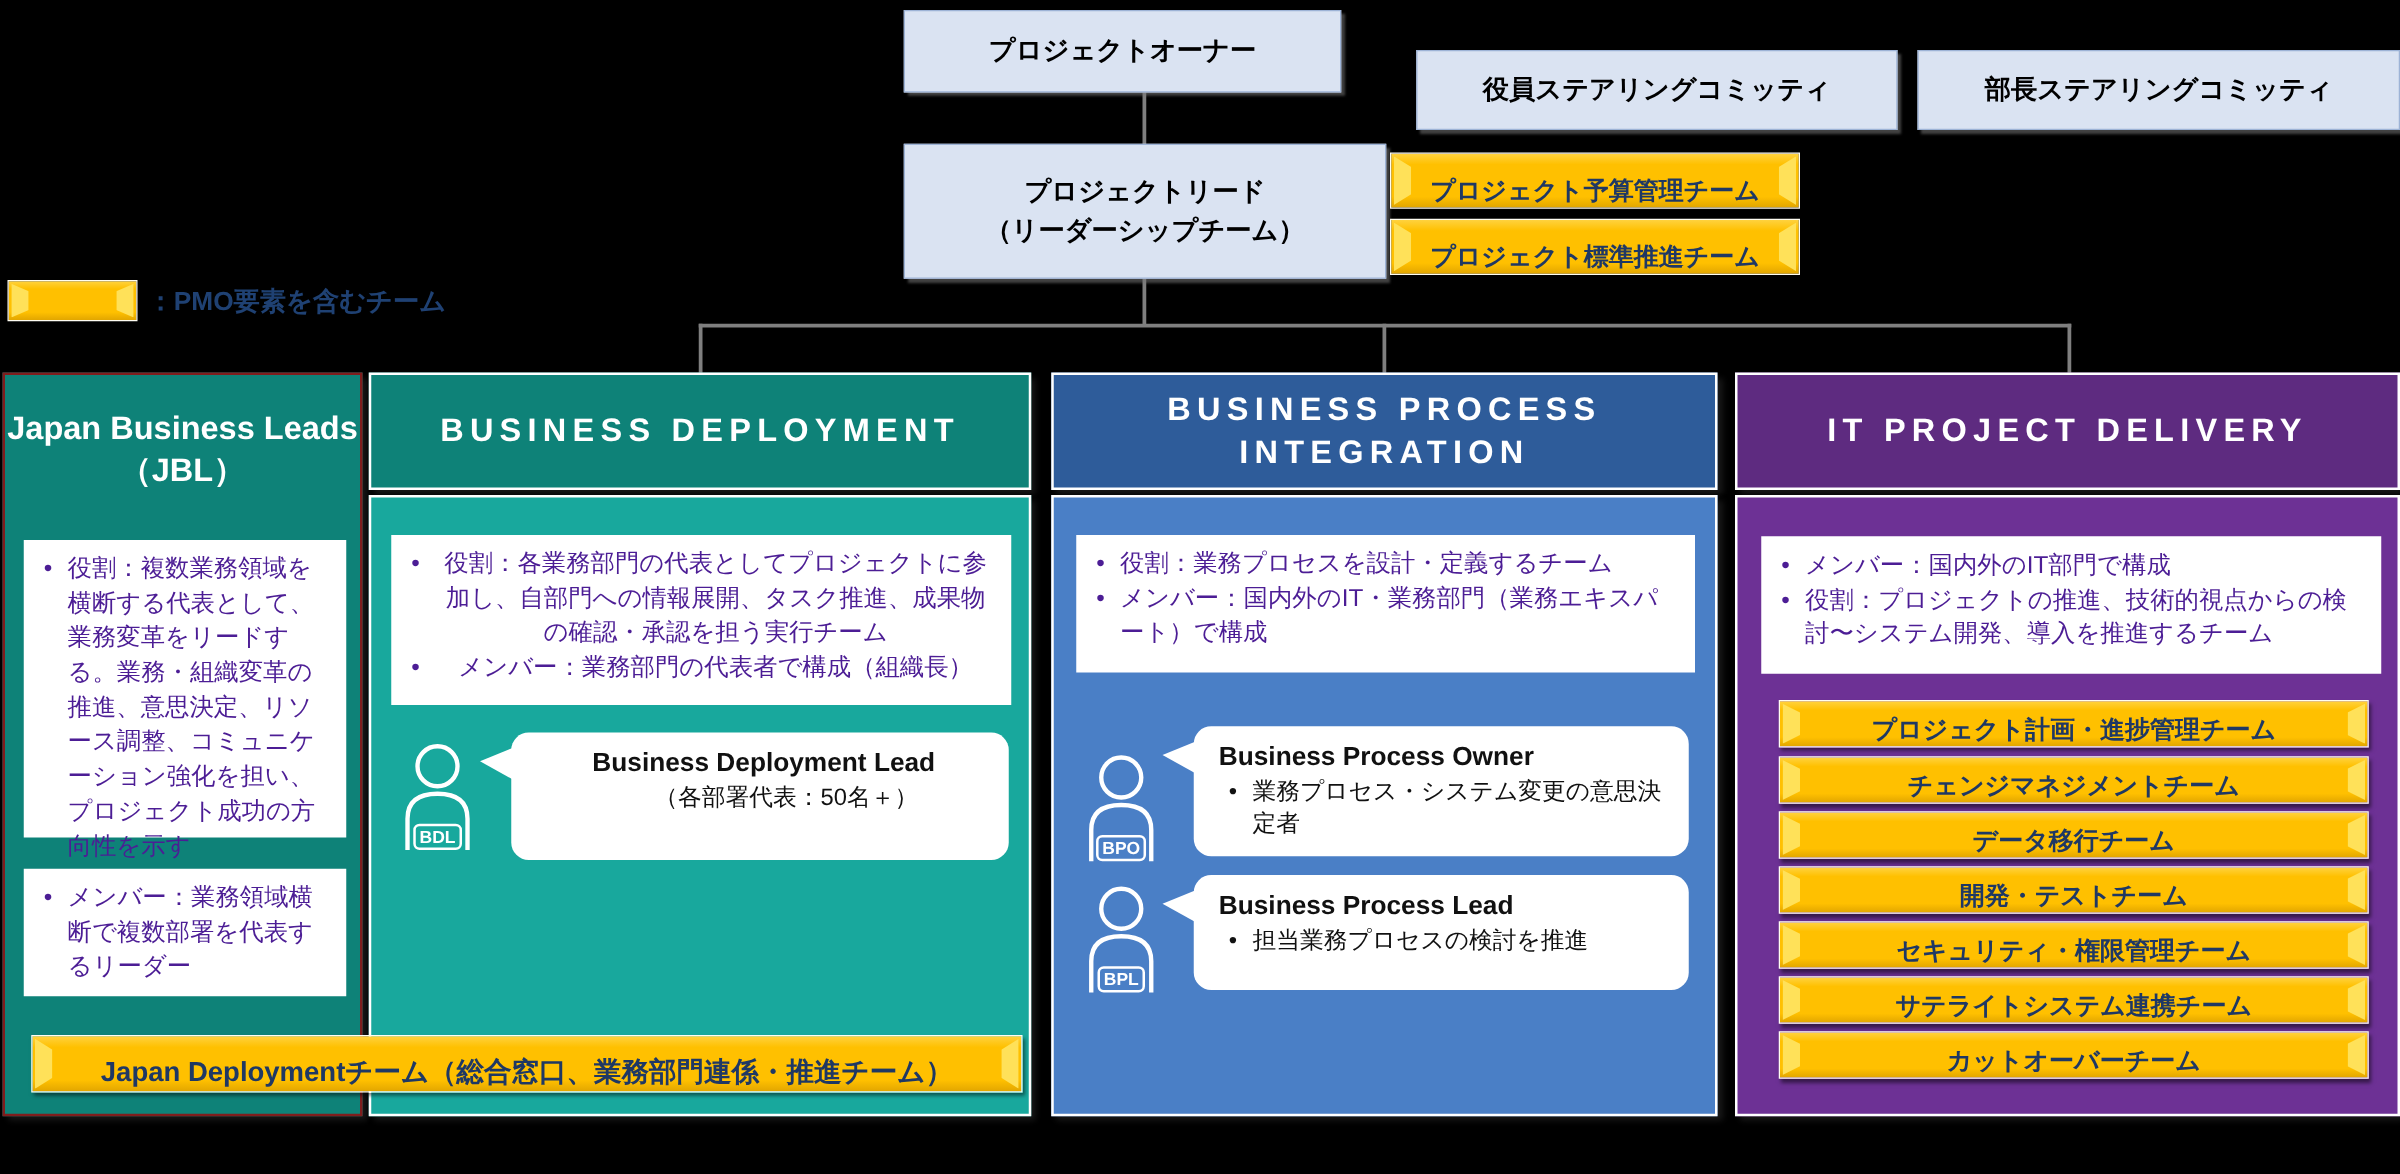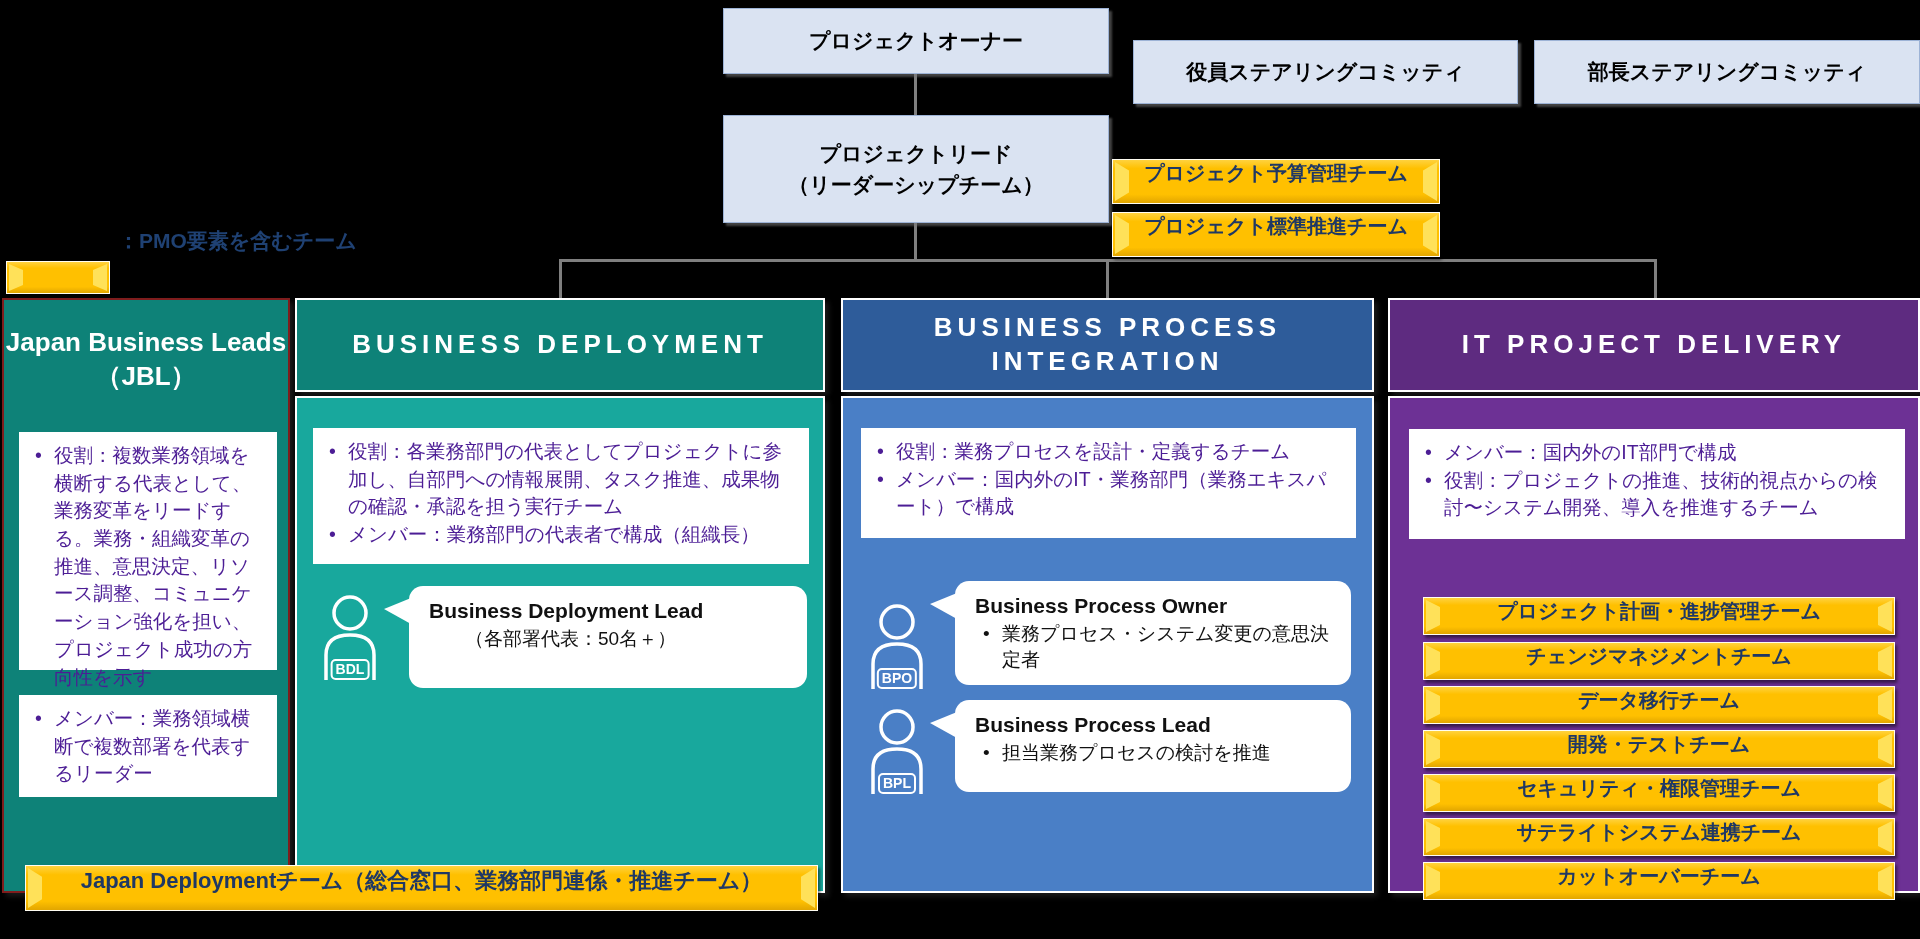--- a/index.html
+++ b/index.html
@@ -20,25 +20,24 @@
     text-align:center;font-weight:700;color:#000;font-size:21px;line-height:1.5;
     box-shadow:3px 3px 2px rgba(120,120,120,.55);
     box-sizing:border-box;
   }
 
   
   .gold-bar{
     position:absolute;
     background:linear-gradient(180deg,#FFD23E 0%,var(--gold,#FFC000) 20%,var(--gold,#FFC000) 80%,#E2A600 100%);
     border:1px solid #FFFDF2;
-    display:flex;align-items:flex-start;justify-content:center;text-align:center;
+    display:flex;align-items:flex-end;justify-content:center;text-align:center;
     color:var(--gold_text,#1F3864);font-weight:700;
     box-shadow:2px 3px 3px rgba(0,0,0,.5);
     box-sizing:border-box;
-    margin-top:37px;
   }
   .gold-bar::before,.gold-bar::after{
     content:"";position:absolute;top:2px;bottom:2px;width:14px;
     background:var(--gold_bevel,#FFE159);
   }
   .gold-bar::before{left:2px;clip-path:polygon(0 0,100% 22%,100% 78%,0 100%);}
   .gold-bar::after{right:2px;clip-path:polygon(100% 0,0 22%,0 78%,100% 100%);}
 
   
   .legend-label{
@@ -108,21 +107,21 @@
 
 <div class="stage">
 
   <div class="conn" style="left:914px;top:74px;width:3px;height:43px;"></div>
   <div class="conn" style="left:914px;top:222px;width:3px;height:39px;"></div>
   <div class="conn" style="left:559px;top:259px;width:1098px;height:3px;"></div>
   <div class="conn" style="left:559px;top:259px;width:3px;height:40px;"></div>
   <div class="conn" style="left:1106px;top:259px;width:3px;height:40px;"></div>
   <div class="conn" style="left:1654px;top:259px;width:3px;height:40px;"></div>
 
-  <div class="box-light" style="left:723px;top:8px;width:386px;height:66px;">
+  <div class="box-light" style="left:723px;top:8px;width:350px;height:66px;">
     <span>プロジェクトオーナー</span>
   </div>
   <div class="box-light" style="left:1133px;top:40px;width:385px;height:64px;">
     <span>役員ステアリングコミッティ</span>
   </div>
   <div class="box-light" style="left:1534px;top:40px;width:386px;height:64px;">
     <span>部長ステアリングコミッティ</span>
   </div>
   <div class="box-light" style="left:723px;top:115px;width:386px;height:108px;">
     <span>プロジェクトリード</span>
@@ -151,21 +150,21 @@
     <div class="white-note" style="left:15px;top:395px;width:258px;height:102px;">
       <ul class="notes">
           <li>メンバー：業務領域横断で複数部署を代表するリーダー</li>
         </ul>
     </div>
   </div>
 
   <div class="col-header" style="left:295px;top:298px;width:530px;height:94px;background:var(--teal_dark,#0E8278);">
     <span>BUSINESS DEPLOYMENT</span>
   </div>
-  <div class="col-body" style="left:295px;top:396px;width:530px;height:497px;background:var(--teal_body,#18A89D);">
+  <div class="col-body" style="left:295px;top:396px;width:530px;height:497px;background:var(--teal_body,#18A89D);text-align:center;">
     <div class="white-note" style="left:16px;top:30px;width:496px;height:136px;">
       <ul class="notes">
         <li>役割：各業務部門の代表としてプロジェクトに参加し、自部門への情報展開、タスク推進、成果物の確認・承認を担う実行チーム</li>
         <li>メンバー：業務部門の代表者で構成（組織長）</li>
       </ul>
     </div>
     <div class="person" style="left:20px;top:194px;">
       <svg width="66" height="90" viewBox="0 0 66 90">
         <circle cx="33" cy="21" r="16" fill="none" stroke="#fff" stroke-width="3.5"></circle>
         <path d="M9 88 V63 Q9 43 33 43 Q57 43 57 63 V88" fill="none" stroke="#fff" stroke-width="3.5"></path>

